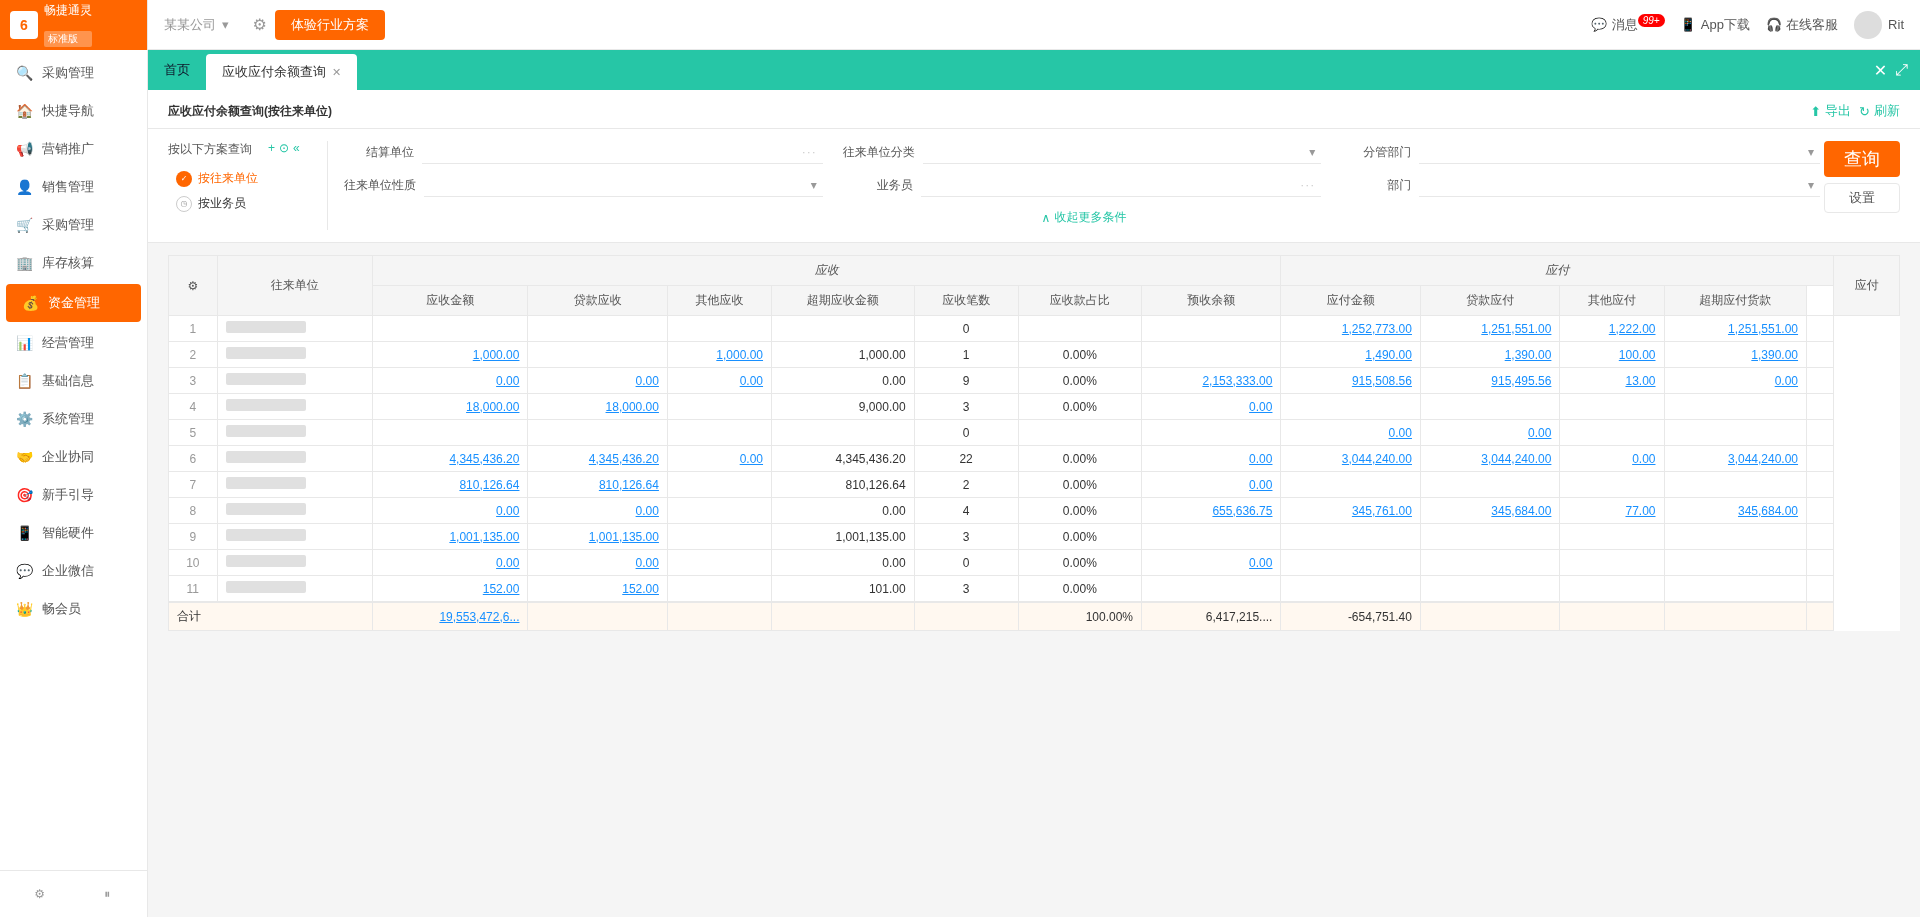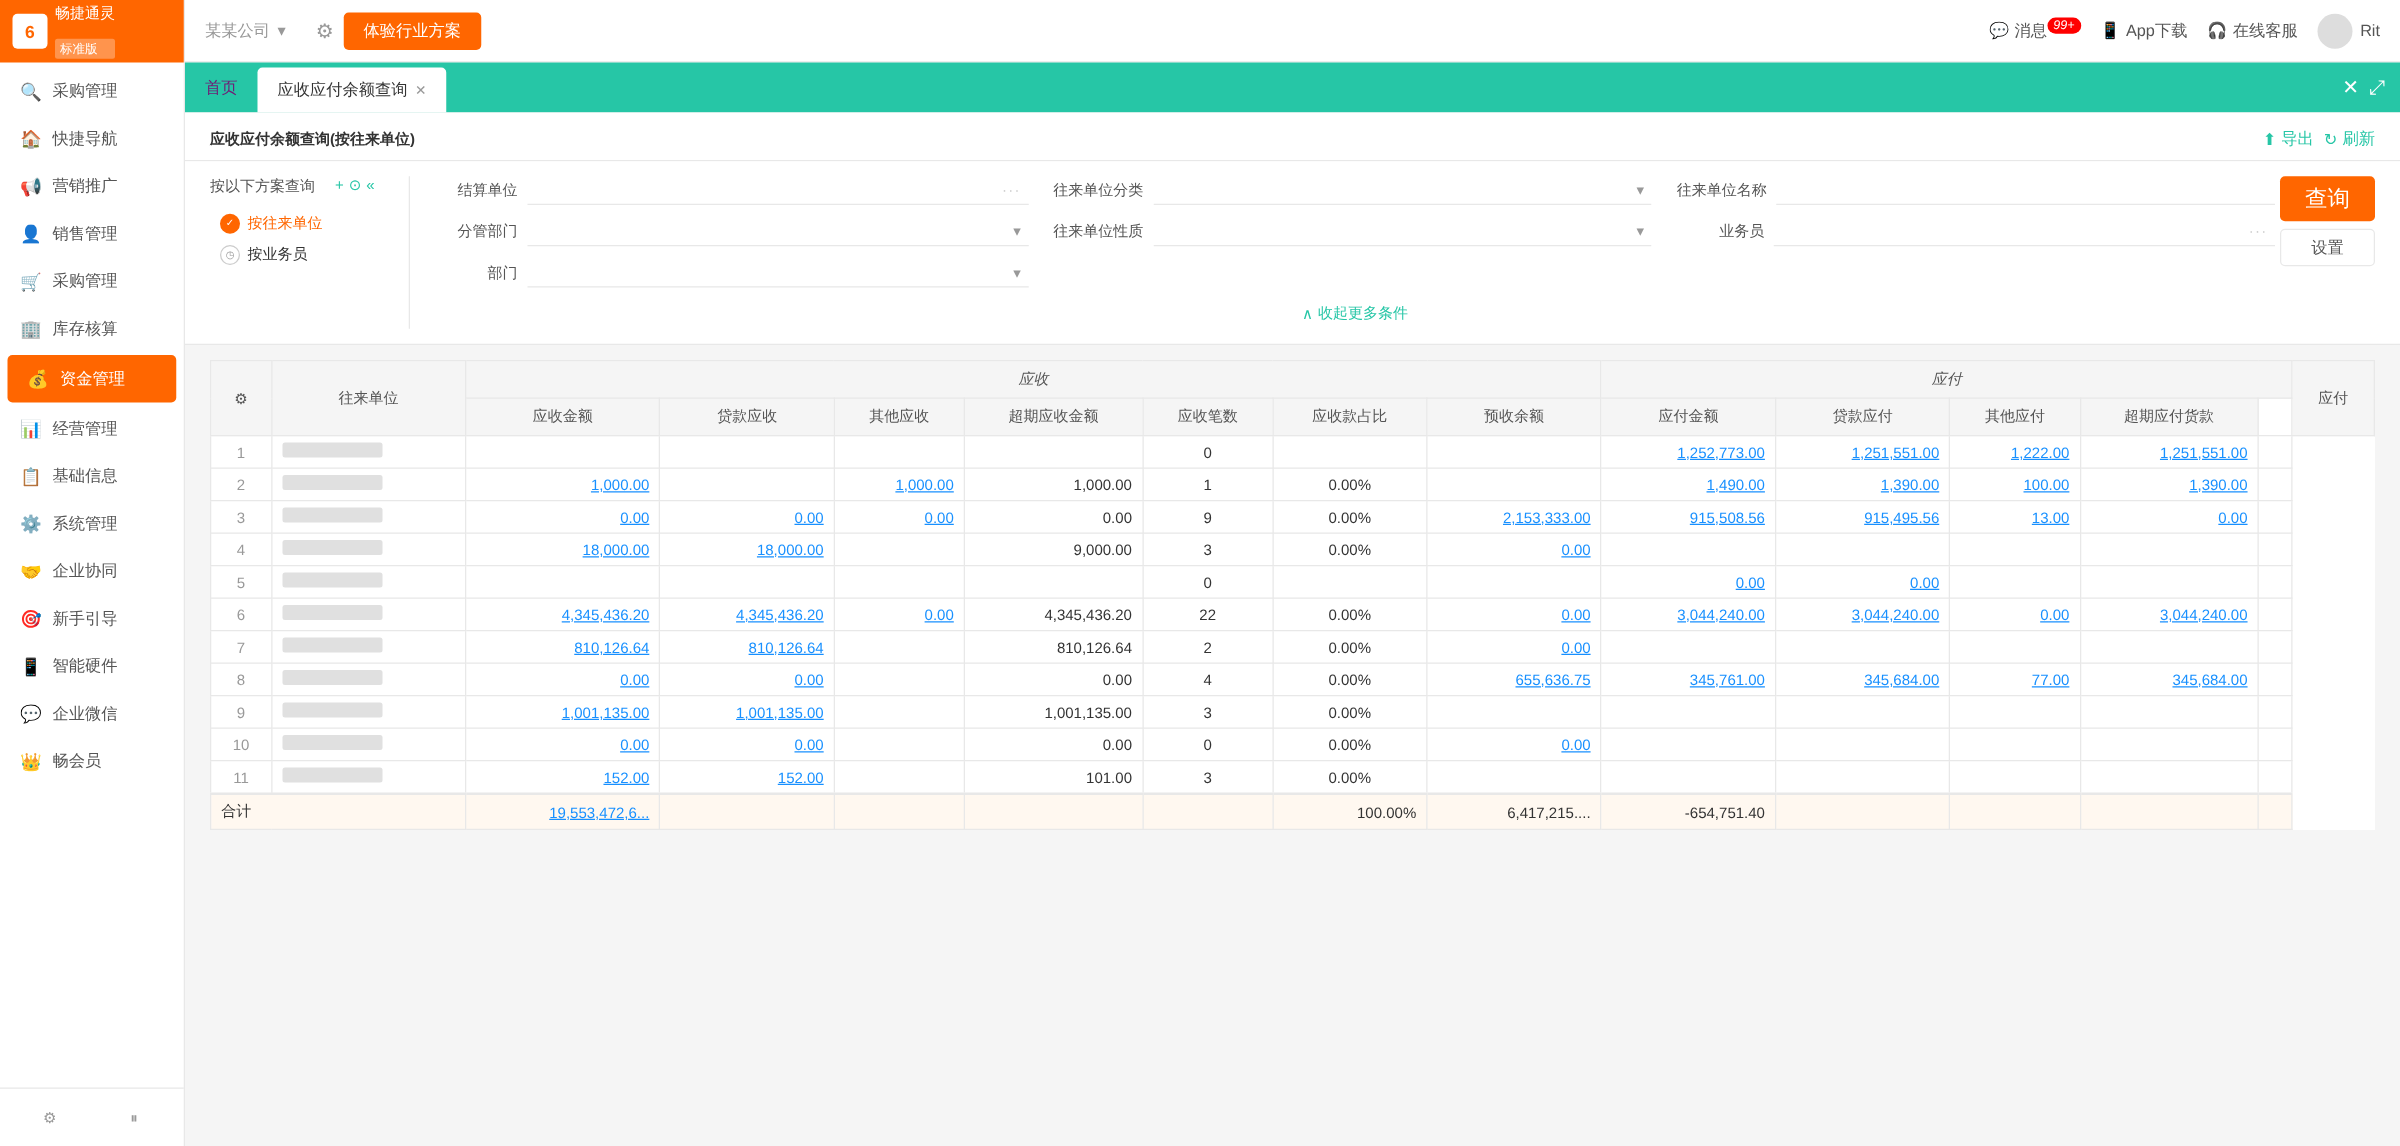--- a/index.html
+++ b/index.html
@@ -31,21 +31,21 @@
     .topbar-right { margin-left: auto; display: flex; align-items: center; gap: 16px; color: #555; font-size: 13px; }
     .topbar-right-item { display: flex; align-items: center; gap: 4px; cursor: pointer; }
     .badge { background: #f00; color: #fff; border-radius: 8px; padding: 1px 5px; font-size: 10px; margin-left: -4px; margin-top: -8px; font-style: italic; }
     .topbar-avatar { width: 28px; height: 28px; background: #ddd; border-radius: 50%; }
     .topbar-user { display: flex; align-items: center; gap: 6px; }
 
     
     .tabs { background: #26c6a6; display: flex; align-items: center; padding: 0 0 0 0; height: 40px; }
     .tab { padding: 0 16px; height: 40px; display: flex; align-items: center; cursor: pointer; color: rgba(255,255,255,0.8); font-size: 13px; gap: 6px; }
     .tab.active { background: #fff; color: #333; border-radius: 4px 4px 0 0; margin-top: 4px; height: 36px; }
-    .tab-home { color: #701a75; }
+    .tab-home { color: #0f172a; }
     .tab-close { color: #999; font-size: 11px; cursor: pointer; }
     .tab-right { margin-left: auto; display: flex; align-items: center; gap: 8px; padding-right: 12px; color: #fff; font-size: 16px; cursor: pointer; }
 
     
     .content { flex: 1; background: #f5f5f5; overflow: hidden; display: flex; flex-direction: column; }
 
     
     .page-header { background: #fff; padding: 12px 20px 8px; border-bottom: 1px solid #e8e8e8; display: flex; align-items: center; justify-content: space-between; }
     .page-title { font-size: 12px; font-weight: bold; color: #333; }
     .page-header-actions { display: flex; gap: 8px; }
@@ -260,24 +260,20 @@
                 <span></span>
                 <span class="field-dots">···</span>
               </div>
             </div>
             <div class="field-group">
               <span class="field-label">往来单位分类</span>
               <div class="field-select">
                 <span></span>
                 <span>▾</span>
               </div>
-            </div>
-            <div class="field-group">
-              <span class="field-label">往来单位名称</span>
-              <input class="field-input" type="text" style="">
             </div>
 
             <div class="field-group">
               <span class="field-label">分管部门</span>
               <div class="field-select">
                 <span></span>
                 <span>▾</span>
               </div>
             </div>
             <div class="field-group">

